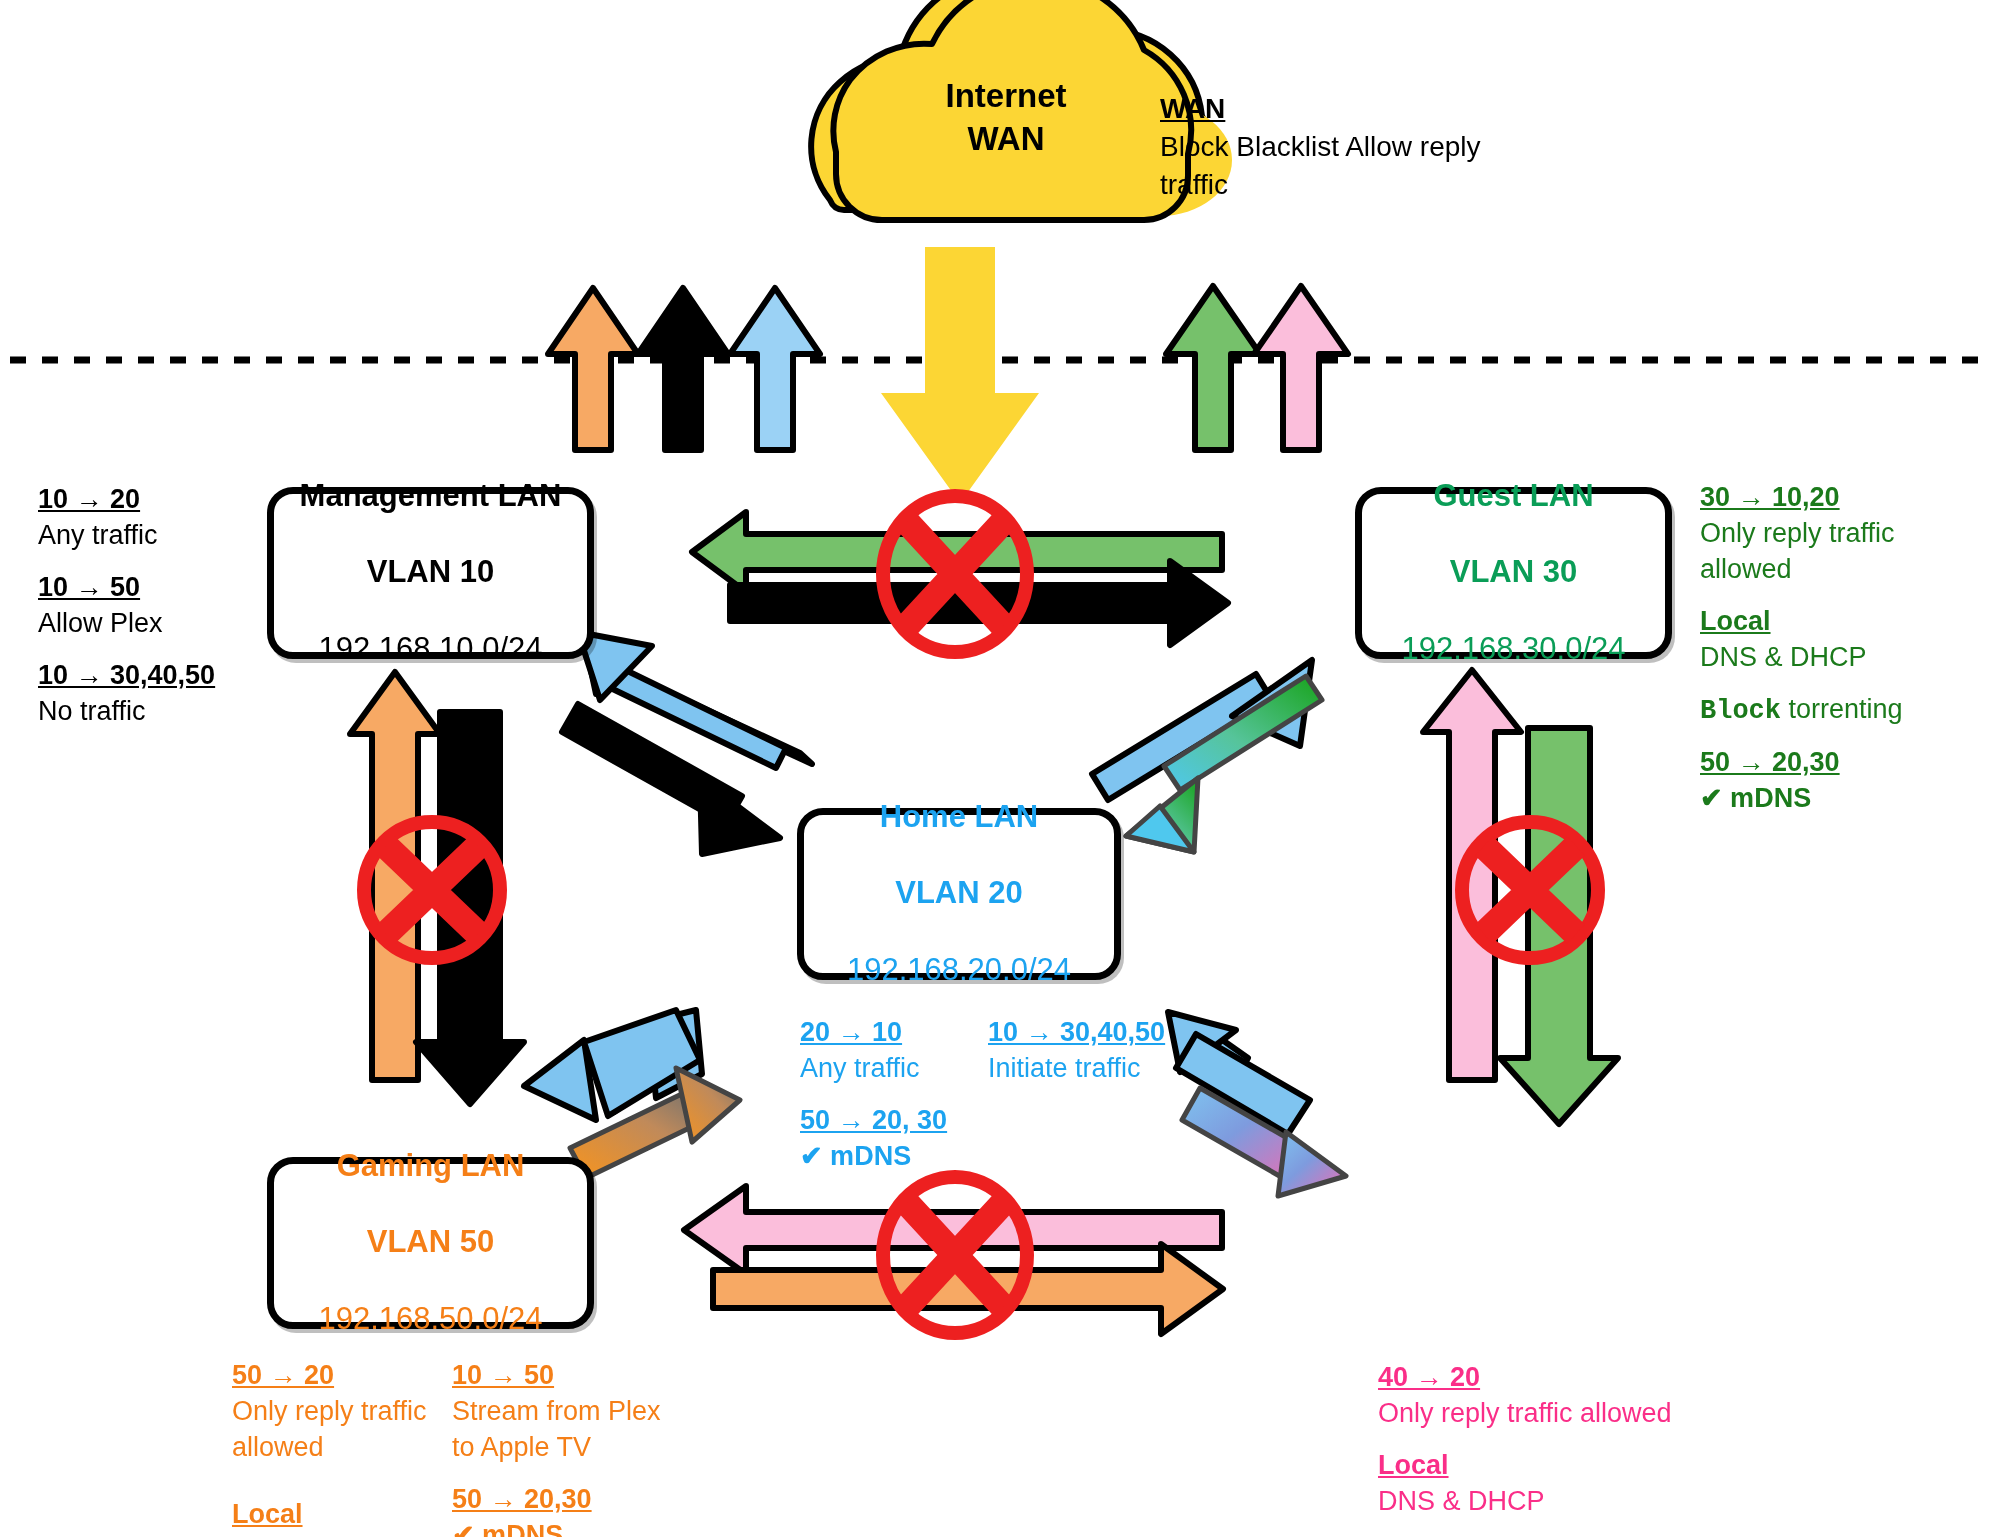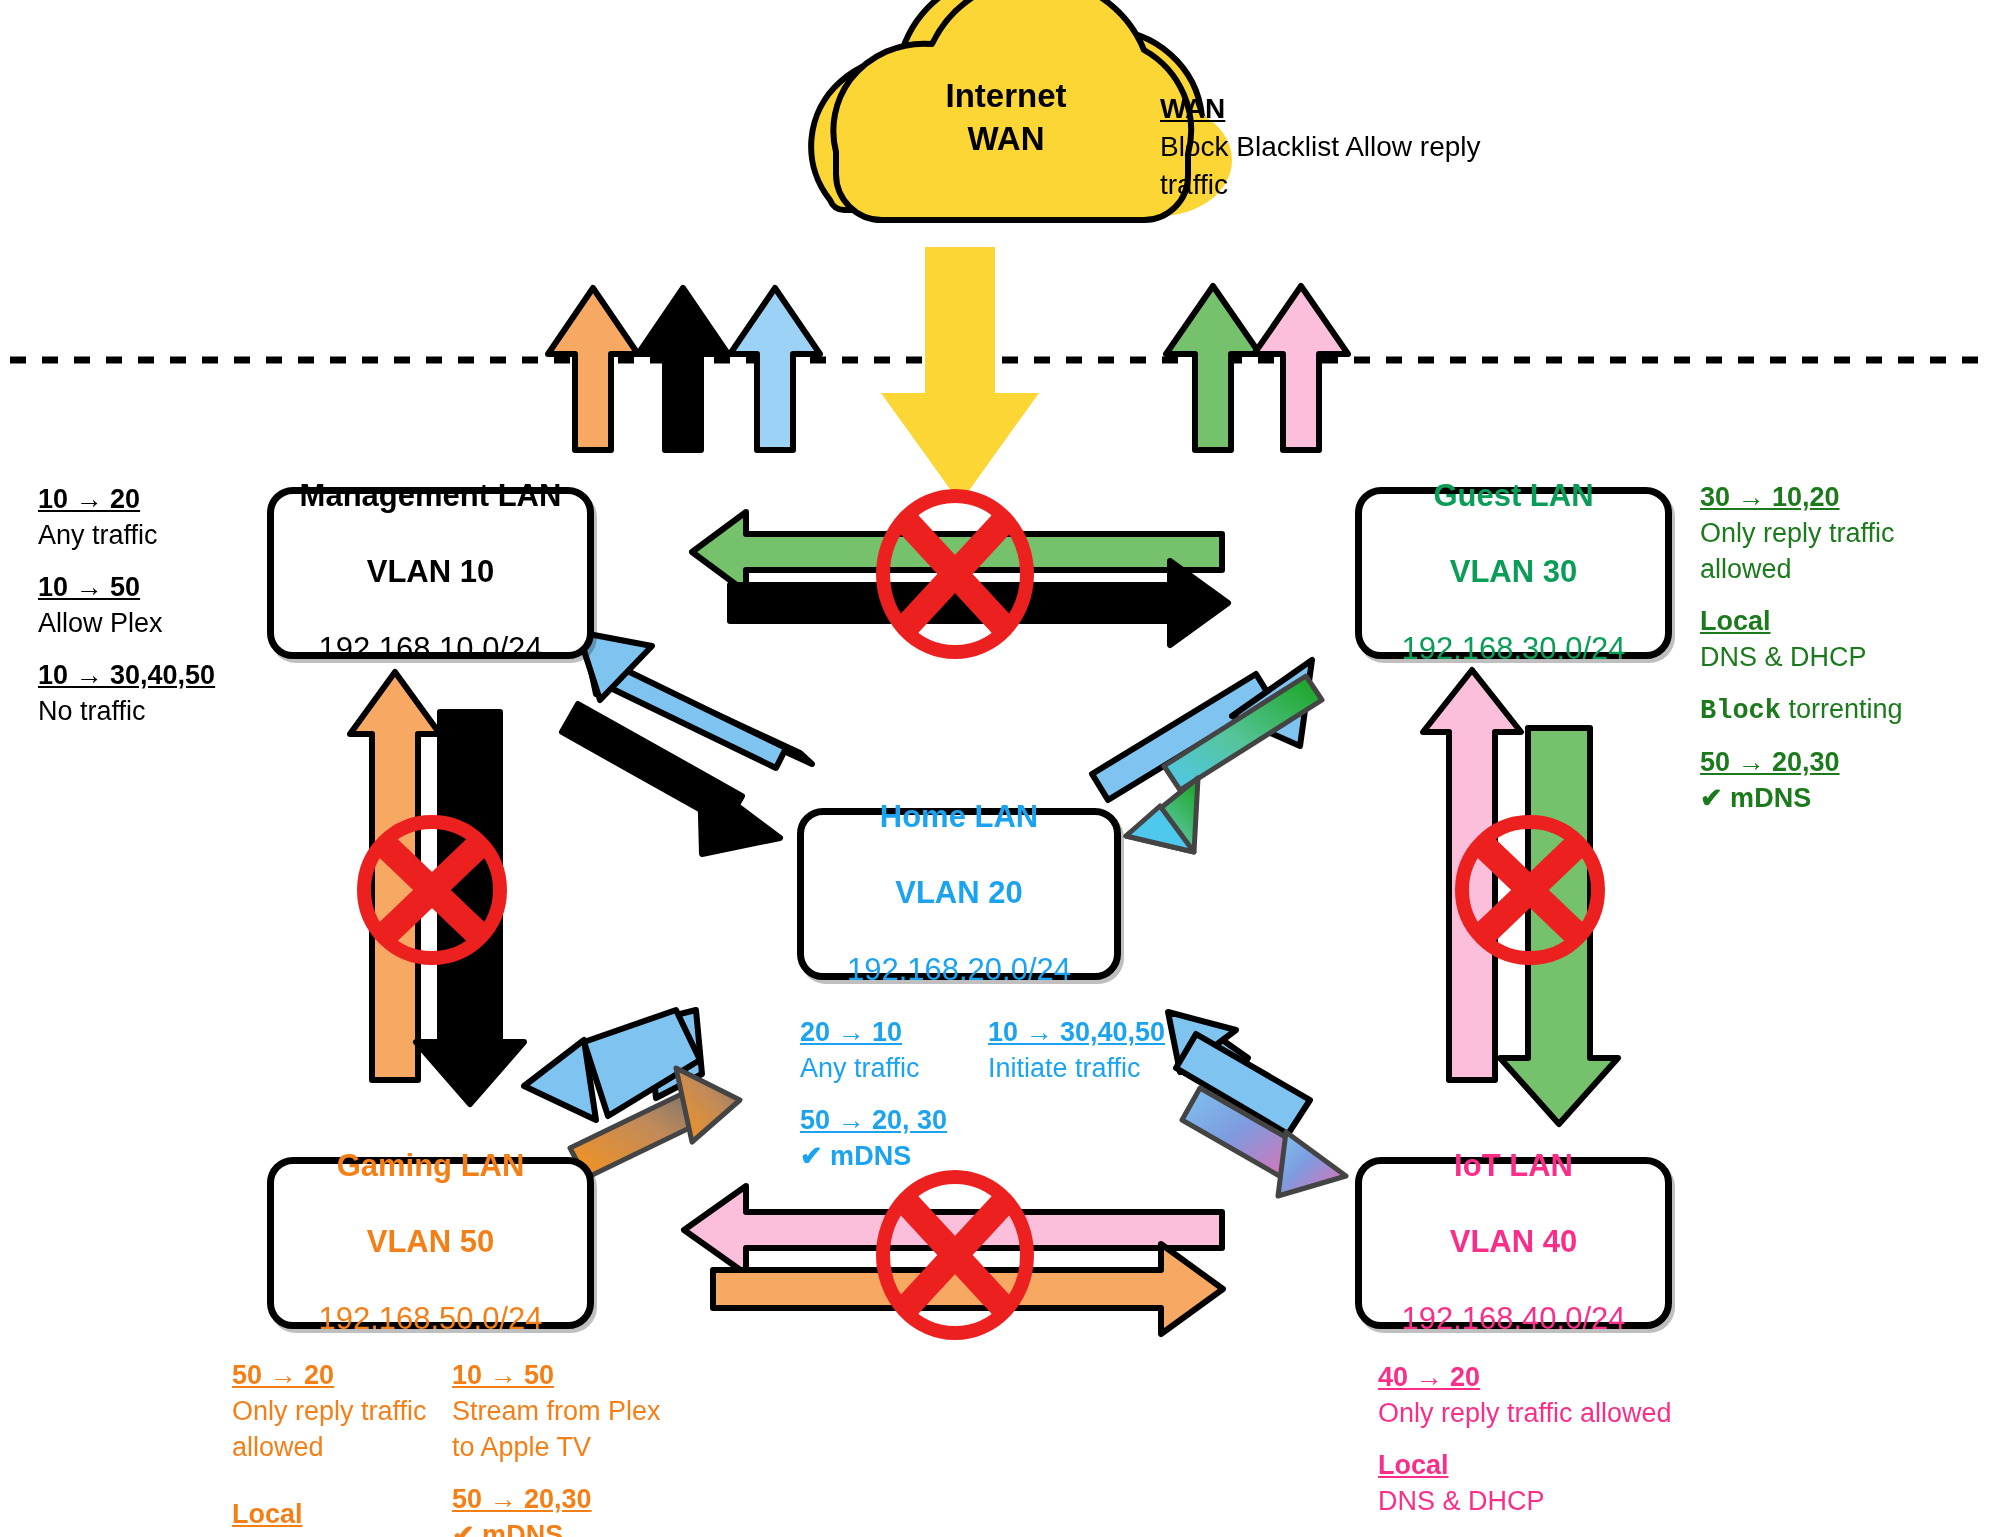--- a/index.html
+++ b/index.html
@@ -200,25 +200,20 @@
     <div class="t2">VLAN 20</div>
     <div class="t3">192.168.20.0/24</div>
   </div>
 
   <div class="node" style="left:267px;top:1157px;width:313px;height:158px;color:#F57F17;">
     <div class="t1">Gaming LAN</div>
     <div class="t2">VLAN 50</div>
     <div class="t3">192.168.50.0/24</div>
   </div>
 
-  <div class="node" style="left:1355px;top:1157px;width:303px;height:158px;color:#FA2E88;">
-    <div class="t1">IoT LAN</div>
-    <div class="t2">VLAN 40</div>
-    <div class="t3">192.168.40.0/24</div>
-  </div>
 
   <div class="ann" style="left:38px;top:482px;width:230px;color:#000;">
     <span class="grp">
       <span class="hd" style="width: fit-content;">10 → 20</span>
       <span class="bd">Any traffic</span>
     </span>
     <span class="grp">
       <span class="hd" style="width: fit-content;">10 → 50</span>
       <span class="bd">Allow Plex</span>
     </span>

